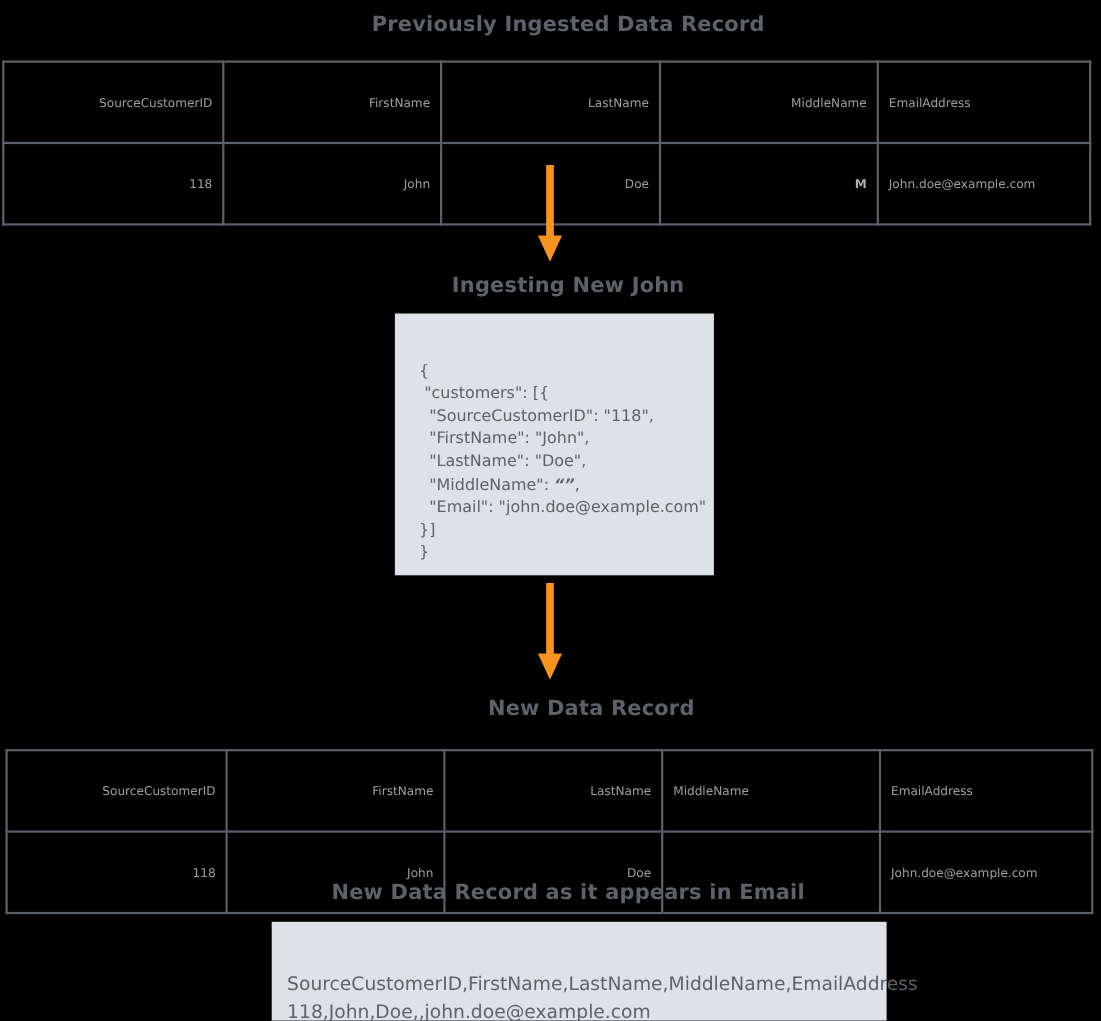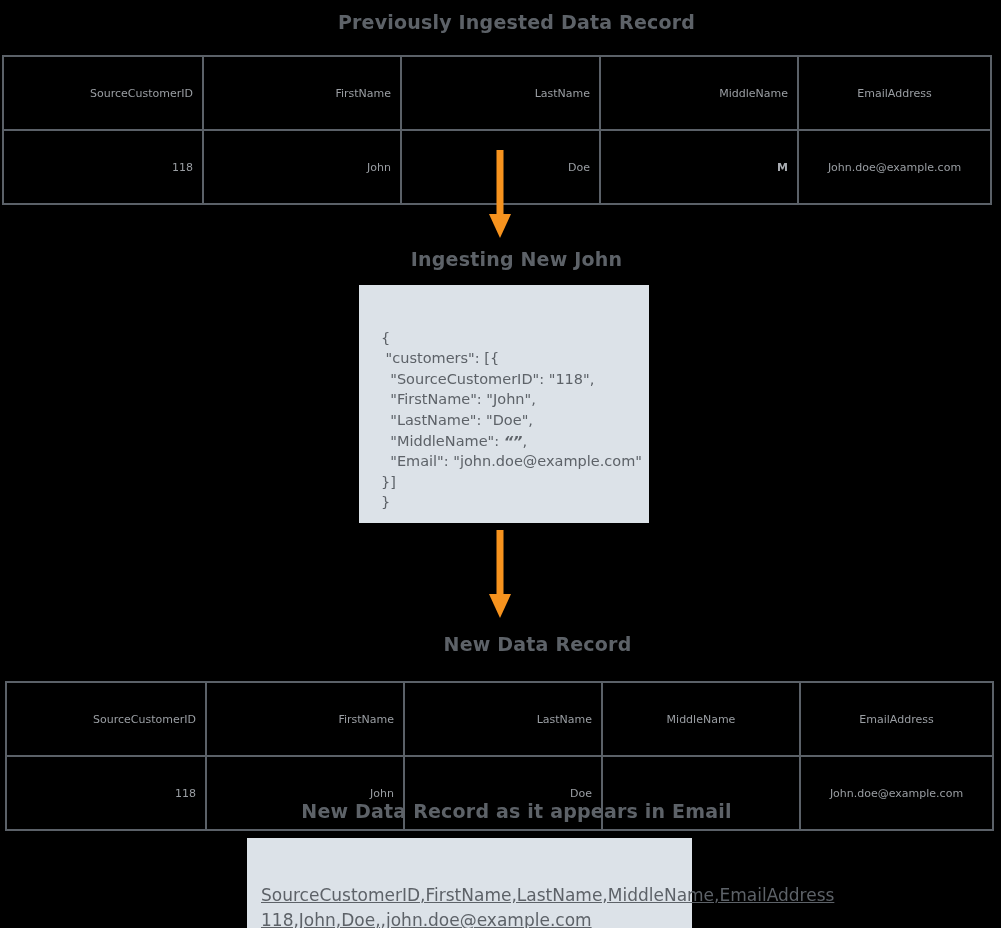--- a/index.html
+++ b/index.html
@@ -41,21 +41,21 @@
     height: 40px;
     vertical-align: middle;
     text-align: right;
     white-space: nowrap;
     overflow: hidden;
     margin-left: 13px;
   }
   .rec-table tr.head td {
     color: #9a9ea3;
   }
-  .rec-table td.center { text-align: center; }
+  .rec-table td.center { text-align: left; }
   .rec-table td.bold   { font-weight: bold; color: #a9adb2; }
 
   
   .panel {
     position: absolute;
     background: #dce2e8;
     color: #5d6268;
   }
   .code-panel {
     font-family: "DejaVu Sans", "Liberation Sans", sans-serif;
@@ -160,16 +160,16 @@
       <td>John</td>
       <td>Doe</td>
       <td></td>
       <td class="center">John.doe@example.com</td>
     </tr>
   </tbody>
 </table>
 
 <div class="section-title" style="top:800px; font-size:19px;">New Data Record as it appears in Email</div>
 
-<div class="panel csv-panel" style="left:247px; top:838px; width:445px; height:90px;text-decoration:underline;">
+<div class="panel csv-panel" style="left:247px; top:838px; width:559px; height:90px;">
 <span>SourceCustomerID,FirstName,LastName,MiddleName,EmailAddress</span>
 <span>118,John,Doe,,john.doe@example.com</span>
 </div>
 
 </body></html>

